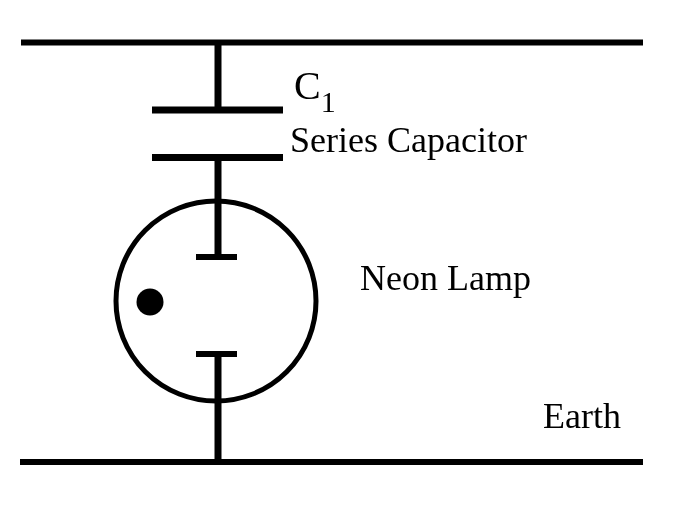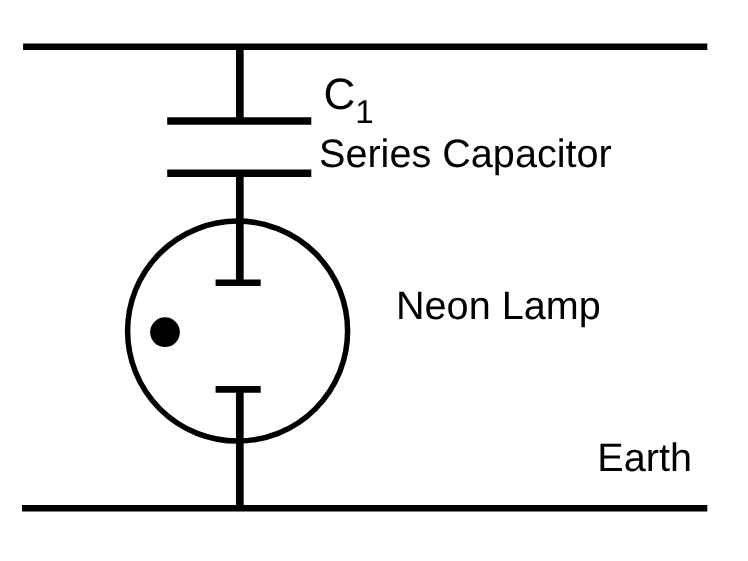--- a/index.html
+++ b/index.html
@@ -6,21 +6,21 @@
     margin: 0;
     padding: 0;
     background: var(--background, #ffffff);
   }
   .canvas {
     position: relative;
     width: 680px;
     height: 510px;
     background: var(--background, #ffffff);
     overflow: hidden;
-    font-family: Liberation Sans, sans-serif;
+    font-family: Liberation Serif, serif;
   }
   .schematic {
     position: absolute;
     left: 0;
     top: 0;
     width: 680px;
     height: 510px;
   }
   .schematic line {
     stroke: var(--line, #000000);

